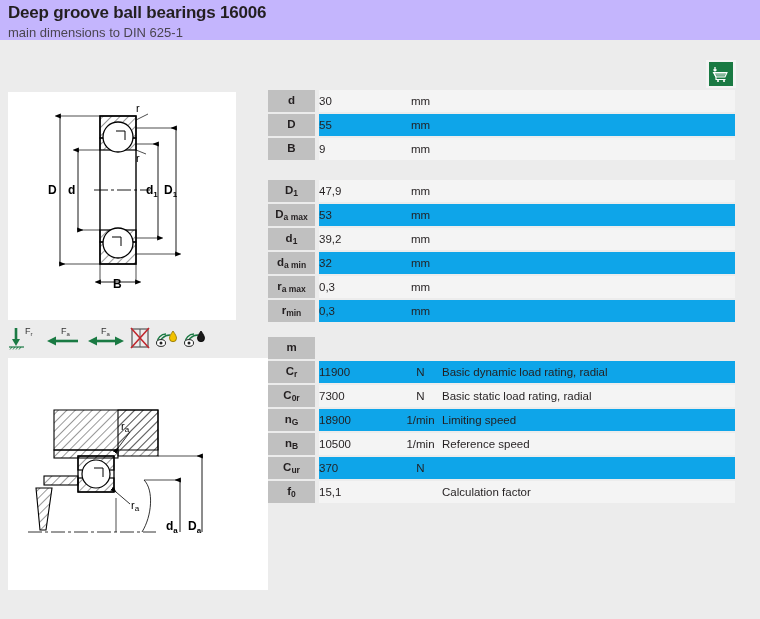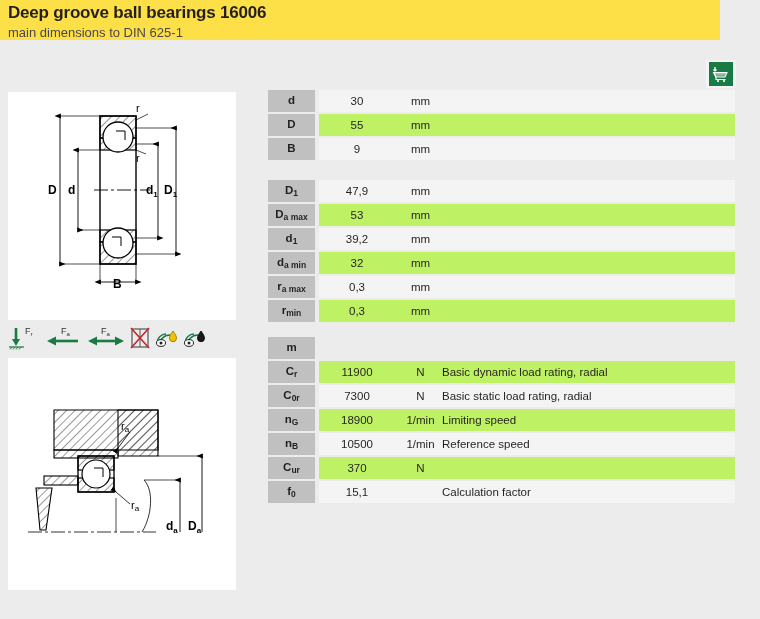--- a/index.html
+++ b/index.html
@@ -6,23 +6,22 @@
   body{
     width:760px;height:619px;
     background:#ececec;
     font-family:"Liberation Sans",sans-serif;
     color:#231f20;
     overflow:hidden;
     position:relative;
   }
   
   #header{
-    position:absolute;left:0;top:0;width:672px;height:40px;
-    background:#fde047;
-    padding-left:48px;
+    position:absolute;left:0;top:0;width:760px;height:40px;
+    background:#c4b5fd;
   }
   #title{
     position:absolute;left:8px;top:3px;
     font-size:17px;font-weight:bold;letter-spacing:-0.2px;
     color:#231f20;white-space:nowrap;
   }
   #subtitle{
     position:absolute;left:8px;top:25px;
     font-size:13px;color:#4a4550;white-space:nowrap;
   }
@@ -35,21 +34,21 @@
   }
   #cart-inner{
     width:24px;height:24px;background:#1a7a43;
     display:flex;align-items:center;justify-content:center;
   }
   
   .panel{
     position:absolute;background:#ffffff;
   }
   #panel-section{left:8px;top:92px;width:228px;height:228px;}
-  #panel-mount{left:8px;top:358px;width:228px;height:232px;}
+  #panel-mount{left:8px;top:358px;width:260px;height:232px;}
   .panel svg{display:block;}
   
   #icon-strip{
     position:absolute;left:8px;top:324px;width:228px;height:28px;
     display:flex;align-items:center;gap:2px;
   }
   .load-icon{display:block;}
   
   .tbl{position:absolute;left:268px;width:467px;}
   #tbl-main{top:90px;}
@@ -64,24 +63,24 @@
     background:#c0c0c0;
     display:flex;align-items:center;justify-content:center;
     font-size:11.5px;font-weight:bold;color:#231f20;
     line-height:1;
   }
   .row .gap{width:4px;flex:0 0 4px;background:transparent;}
   .row .body{
     flex:1 1 auto;display:flex;align-items:center;
   }
   .row.odd  .body{background:#f4f4f4;}
-  .row.even .body{background:#bef264;}
+  .row.even .body{background:#0ea5e9;}
   .row .val{
     width:81px;flex:0 0 81px;
-    text-align:center;padding-right:5px;box-sizing:border-box;
+    text-align:left;padding-right:5px;box-sizing:border-box;
     font-size:11.5px;color:#231f20;
   }
   .row .unit{
     width:41px;flex:0 0 41px;
     text-align:center;
     font-size:11.5px;color:#231f20;
   }
   .row .desc{
     flex:1 1 auto;
     font-size:11.5px;color:#231f20;

